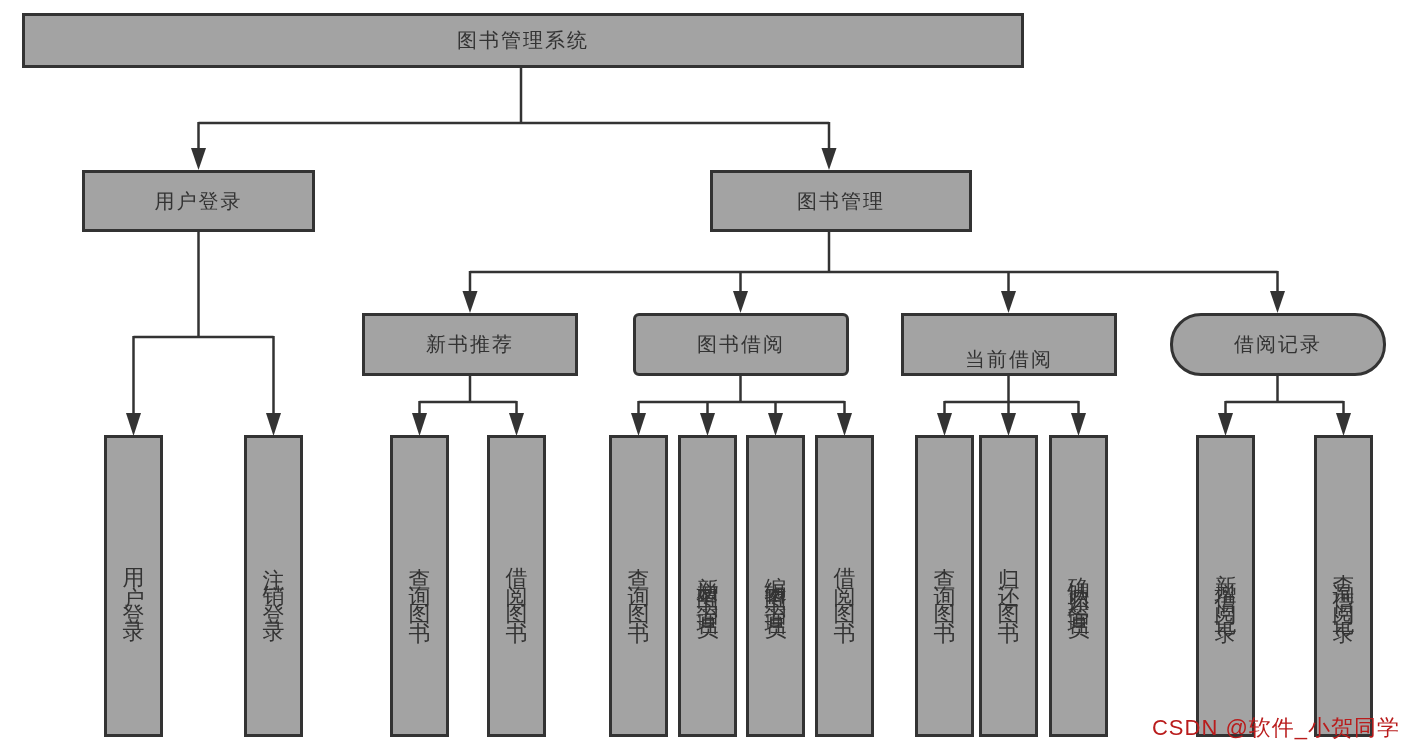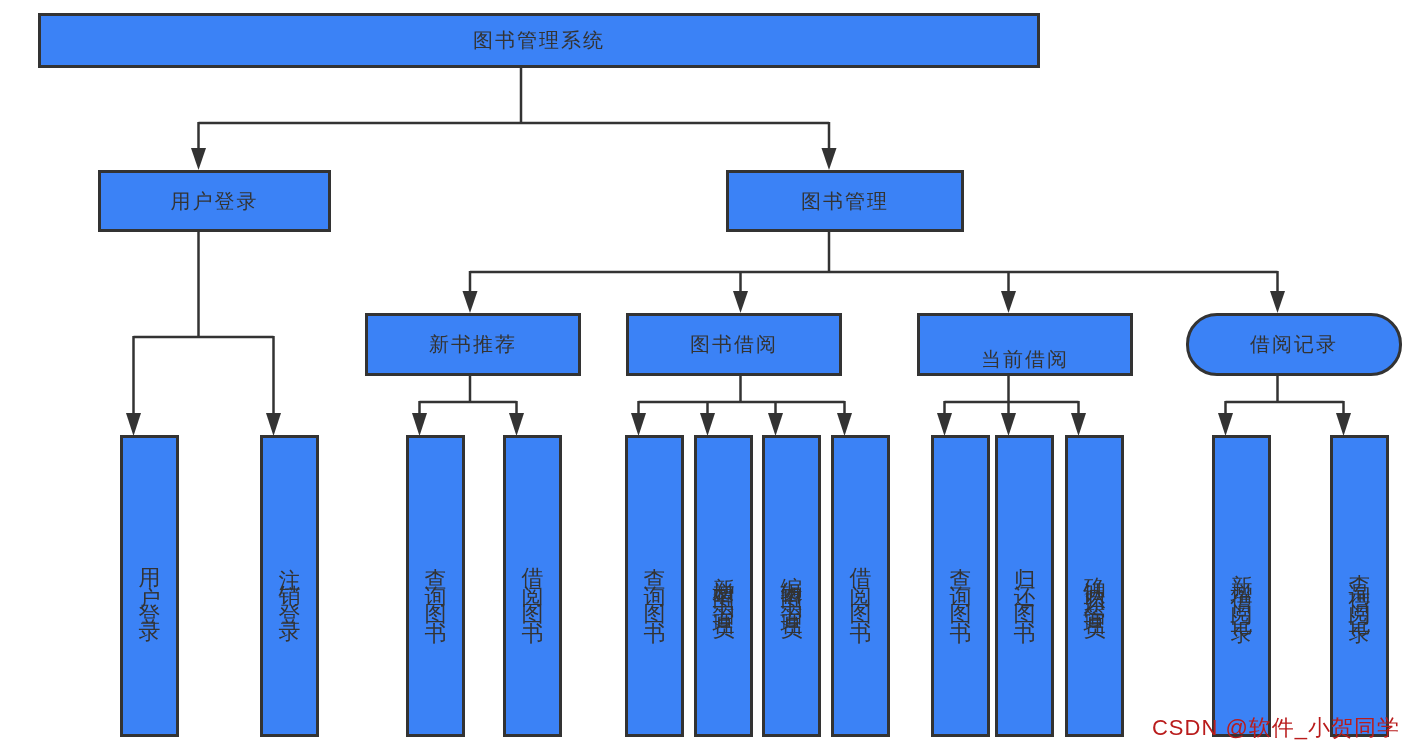--- a/index.html
+++ b/index.html
@@ -19,40 +19,39 @@
     position: absolute;
     left: 0;
     top: 0;
     z-index: 1;
     pointer-events: none;
   }
   .node {
     position: absolute;
     box-sizing: border-box;
     border: 3px solid #333333;
-    background: #3b82f6;
+    background: #a3a3a3;
     display: flex;
     align-items: center;
     justify-content: center;
     color: #333333;
     z-index: 2;
-    margin-left: 16px;
   }
   .hlabel {
     font-size: 20px;
     letter-spacing: 2px;
     white-space: nowrap;
   }
   
   .root-box  { left: 22px;   top: 13px;  width: 1002px; height: 55px; }
   .n-login   { left: 82px;   top: 170px; width: 233px;  height: 62px; }
-  .n-mgmt    { left: 710px;  top: 170px; width: 238px;  height: 62px; }
+  .n-mgmt    { left: 710px;  top: 170px; width: 262px;  height: 62px; }
   .g-box     { top: 313px; height: 63px; width: 216px; }
-  .g0 { left: 349px; }
-  .g1 { left: 610px; }
+  .g0 { left: 362px; }
+  .g1 { left: 633px; border-radius: 6px; }
   .g2 { left: 901px; align-items: flex-end; }
   .g3 { left: 1170px; border-radius: 31px; }
   
   .leaf {
     top: 435px;
     height: 302px;
     width: 59px;
   }
   .vlabel {
     writing-mode: vertical-rl;

